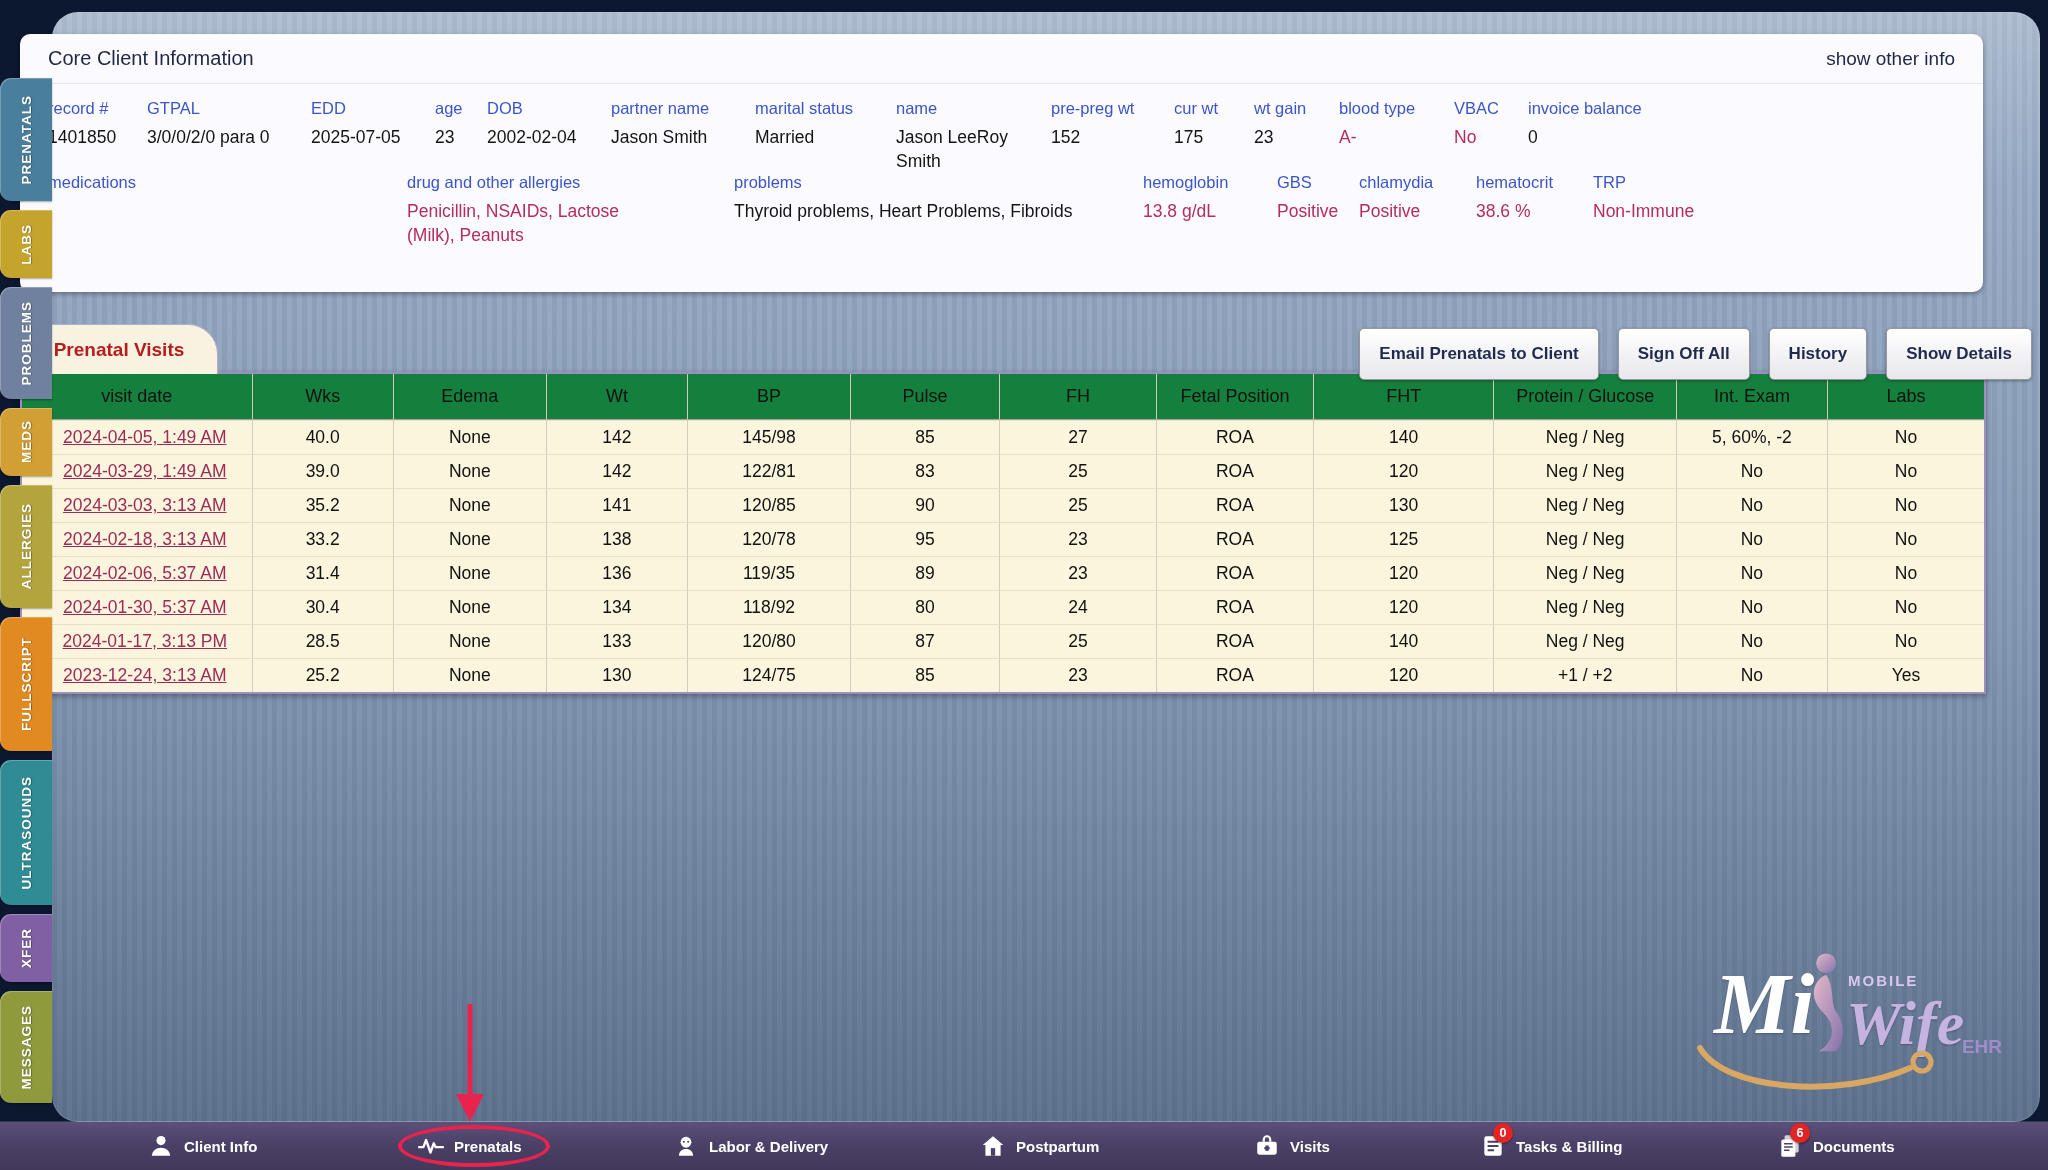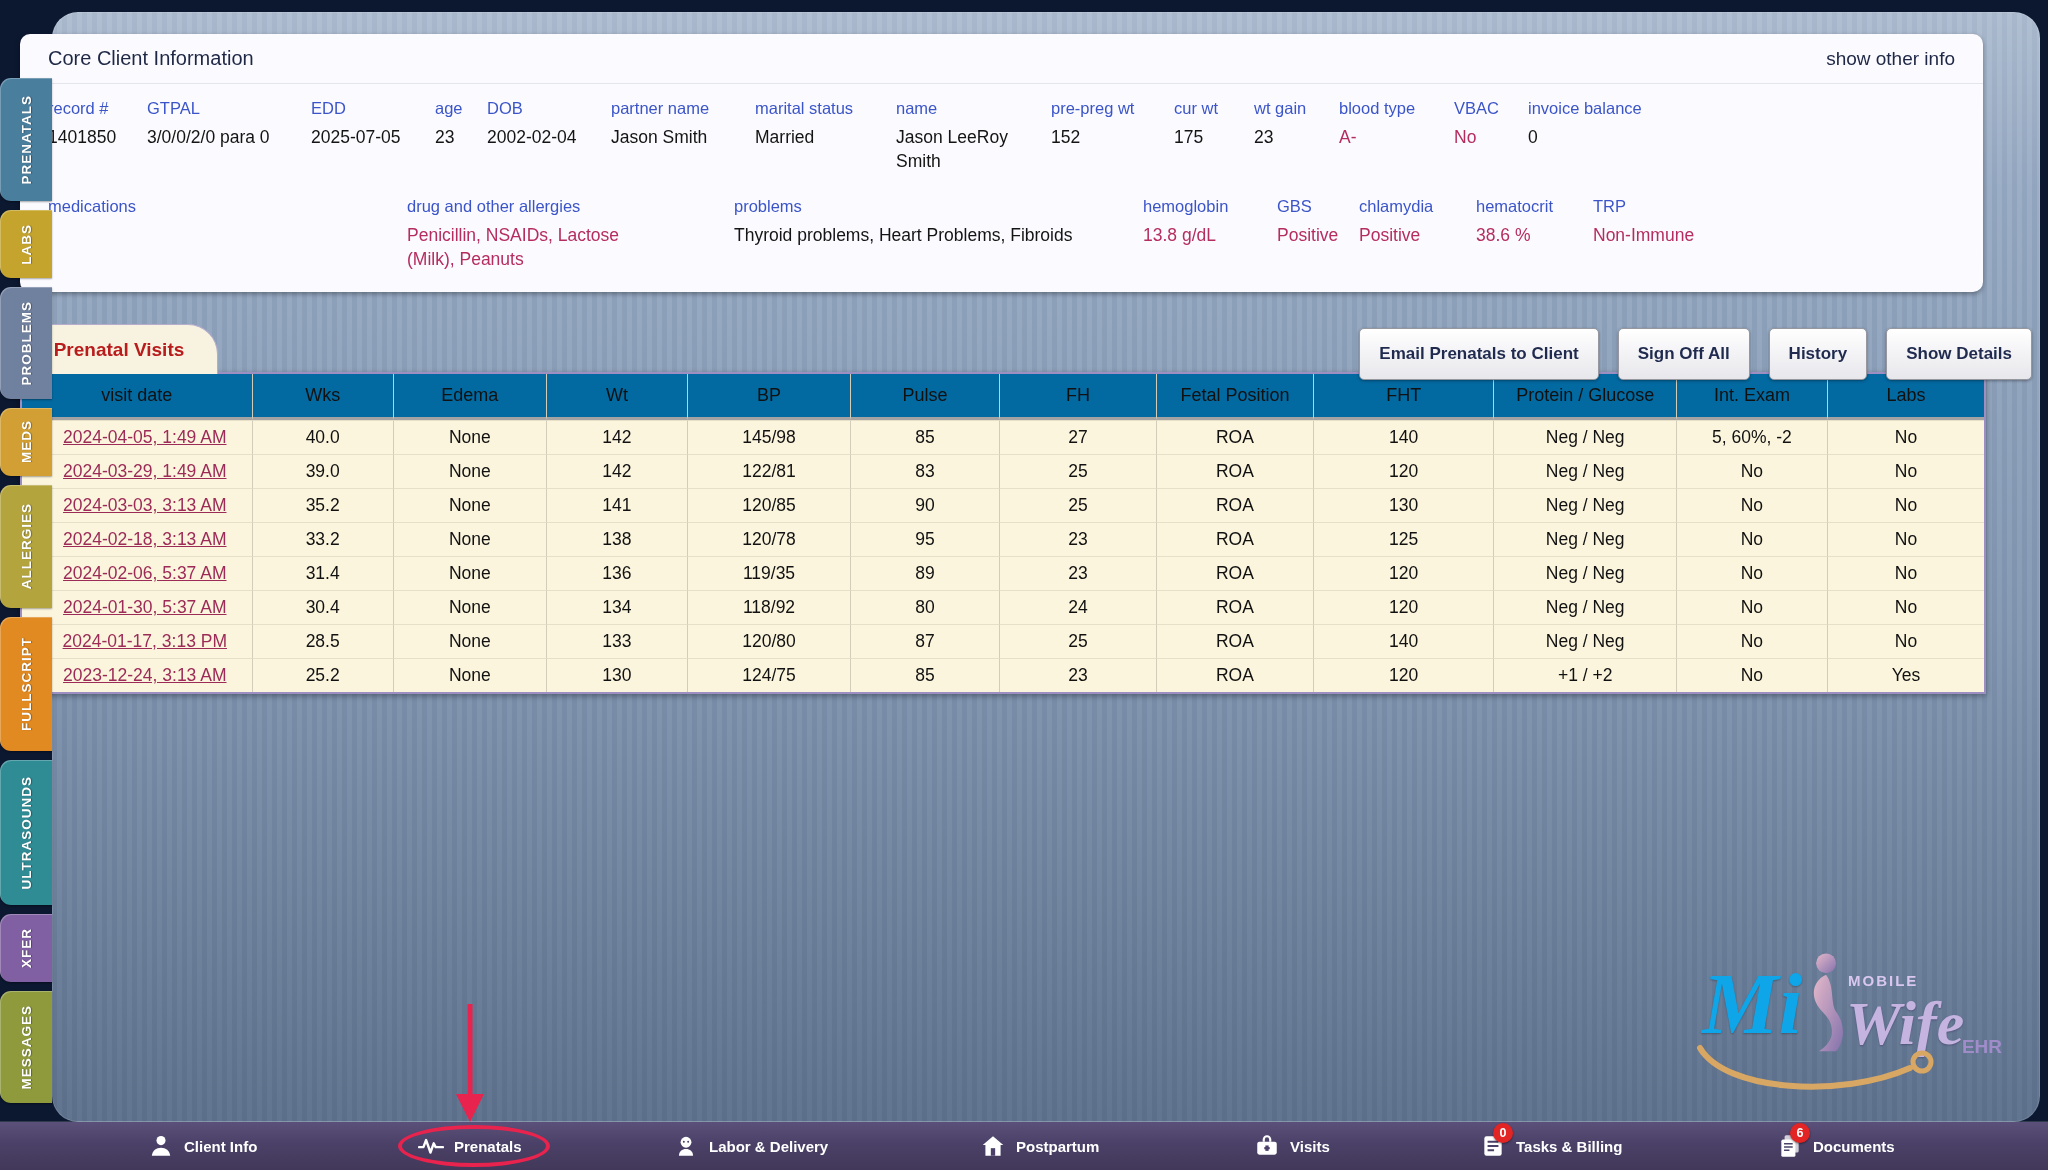--- a/index.html
+++ b/index.html
@@ -42,21 +42,21 @@
     box-shadow:0 2px 5px rgba(0,0,0,.35);
   }
   .core-title-row {
     height:50px; display:flex; justify-content:space-between; align-items:center;
     padding:0 28px; border-bottom:1px solid #e4e4ef;
   }
   .core-title { font-size:20px; color:#1e2745; }
   .show-other { font-size:19px; color:#1e2745; cursor:pointer; }
   .fields-row { display:flex; padding-left:28px; }
   .fields-row.row1 { margin-top:15px; }
-  .fields-row.row2 { margin-top:24px; }
+  .fields-row.row2 { }
   .field { flex:0 0 auto; }
   .flabel { color:#3b55c9; font-size:16.5px; margin-bottom:8px; white-space:nowrap; }
   .fvalue { color:#141414; font-size:17.5px; line-height:1.35; }
   .fvalue.alert { color:#b52d5e; }
   .row1 .field:nth-child(1){width:99px}  .row1 .field:nth-child(2){width:164px}
   .row1 .field:nth-child(3){width:124px} .row1 .field:nth-child(4){width:52px}
   .row1 .field:nth-child(5){width:124px} .row1 .field:nth-child(6){width:144px}
   .row1 .field:nth-child(7){width:141px} .row1 .field:nth-child(8){width:155px}
   .row1 .field:nth-child(9){width:123px} .row1 .field:nth-child(10){width:80px}
   .row1 .field:nth-child(11){width:85px} .row1 .field:nth-child(12){width:115px}
@@ -87,35 +87,35 @@
     display:flex; align-items:center; cursor:pointer;
     box-shadow:0 1px 3px rgba(0,0,0,.35);
   }
   .pv-table-wrap { position:absolute; left:20px; top:372px; width:1966px; z-index:2; }
   table.pv {
     width:100%; border-collapse:separate; border-spacing:0;
     border:2px solid #9d8fc2; background:#fbf5dd;
     box-shadow:0 2px 6px rgba(0,0,0,.35);
   }
   table.pv th {
-    height:46px; background:#0369a1; font-size:18px; font-weight:normal; color:#111;
-    border-bottom:3px solid #a3a3a3; text-align:center;
+    height:46px; background:#15803d; font-size:18px; font-weight:normal; color:#111;
+    border-bottom:1px solid #a3a3a3; text-align:center;
   }
   table.pv td {
     height:34px; text-align:center; font-size:17.5px; color:#111;
     border-top:1px solid #e7e0c8; background:#fbf5dd;
   }
   table.pv th + th, table.pv td + td { border-left:1px solid #d2ccb8; }
   td.visit { text-align:left; padding-left:16px; }
   .visit-link { color:#9c2b57; text-decoration:underline; cursor:pointer; }
 
   
   .logo { position:absolute; right:40px; top:948px; width:310px; height:155px;
           font-family:"Liberation Serif", serif; font-style:italic; z-index:2; }
-  .logo-mi   { position:absolute; left:4px; top:6px; font-size:86px; font-weight:bold; color:#0ea5e9; text-shadow:0 1px 2px rgba(0,0,0,.25); }
+  .logo-mi   { position:absolute; left:16px; top:6px; font-size:86px; font-weight:bold; color:#ffffff; text-shadow:0 1px 2px rgba(0,0,0,.25); }
   .logo-mobile { position:absolute; left:150px; top:24px; font-size:15px; font-weight:bold; font-style:normal;
                  letter-spacing:2px; color:#d9c7ef; font-family:"Liberation Sans",sans-serif; }
   .logo-woman { position:absolute; left:104px; top:4px; height:102px; width:51px; opacity:.95; }
   .logo-wife { position:absolute; left:148px; top:40px; font-size:62px; font-weight:bold; color:#c5b3e0; text-shadow:0 1px 2px rgba(40,20,70,.35); }
   .logo-ehr  { position:absolute; right:6px; top:88px; font-size:19px; font-weight:bold; font-style:normal;
                color:#9f8cc9; font-family:"Liberation Sans",sans-serif; }
   .logo-steth { position:absolute; left:-6px; top:96px; width:260px; height:58px; }
 
   
   .bottom-nav {

